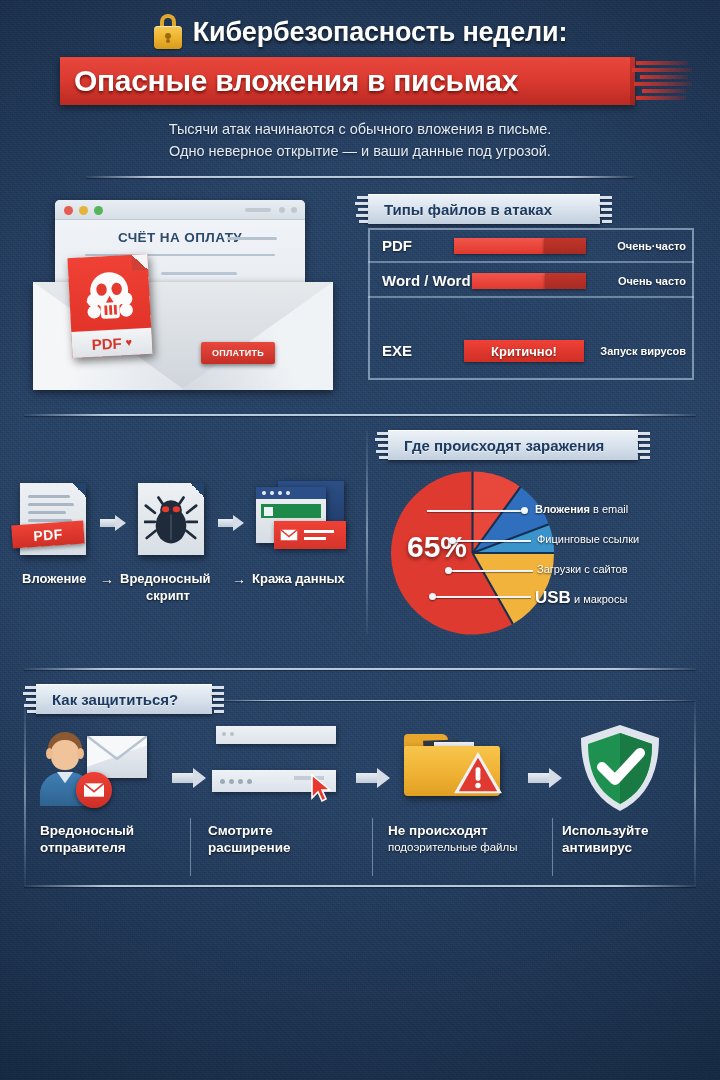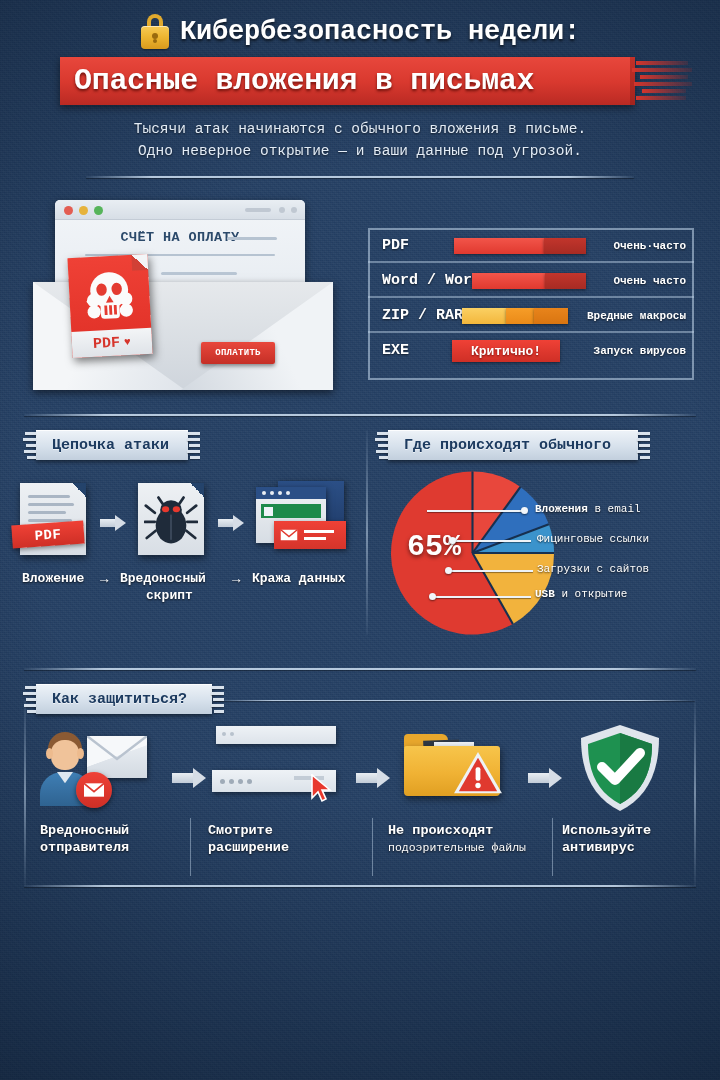--- a/index.html
+++ b/index.html
@@ -27,21 +27,21 @@
       repeating-linear-gradient(0deg, rgba(255,255,255,.030) 0 1px, rgba(0,0,0,0) 1px 2px),
       repeating-linear-gradient(90deg, rgba(0,0,0,.045) 0 1px, rgba(0,0,0,0) 1px 2px),
       repeating-linear-gradient(45deg, rgba(255,255,255,.016) 0 2px, rgba(0,0,0,0) 2px 4px);
     pointer-events:none;
   }
   #poster::after {
     content:""; position:absolute; inset:0;
     background:radial-gradient(ellipse 760px 700px at 50% 45%, rgba(0,0,0,0) 45%, rgba(6,18,34,.55) 100%);
     pointer-events:none;
   }
-  .layer { position:absolute; inset:0;font-family:Liberation Mono, monospace; }
+  .layer { position:absolute; inset:0; }
 
   
   .title-row {
     position:absolute; top:14px; left:0; width:720px;
     display:flex; align-items:center; justify-content:center; gap:10px;
   }
   .lock { width:30px; height:36px; position:relative; flex:none; }
   .lock .shackle {
     position:absolute; left:7px; top:0; width:16px; height:16px;
     border:4px solid #e0a92e; border-bottom:none;
@@ -332,72 +332,65 @@
         </g>
       </svg>
       <div class="tag">
         <span>PDF</span>
           <span style="font-size:11px">♥</span>
       </div>
     </div>
     <div class="pay-btn">ОПЛАТИТЬ</div>
   </div>
 
-  <div class="frame" style="left:368px;top:228px;width:326px;height:152px"></div>
-  <div style="position:absolute;left:368px;top:228px;width:326px;height:152px">
-
-    <div class="ft-row" style="top:0">
-      <div class="ft-label">PDF</div>
-      <div class="ft-bar" style="left:86px;width:90px;background:linear-gradient(180deg,#f2554a,#e0392f)"></div>
-      <div class="ft-bar" style="left:176px;width:42px;background:linear-gradient(180deg,#c2352c,#a72b23)"></div>
-      <div class="ft-note">Очень·часто</div>
-    </div>
-
-    <div class="ft-row" style="top:35px">
-      <div class="ft-label">Word / Word</div>
-      <div class="ft-bar" style="left:104px;width:73px;background:linear-gradient(180deg,#f2554a,#e0392f)"></div>
-      <div class="ft-bar" style="left:177px;width:41px;background:linear-gradient(180deg,#c2352c,#a72b23)"></div>
-      <div class="ft-note">Очень часто</div>
-    </div>
-
-    <div class="ft-row" style="top:70px">
-      <div class="ft-label">ZIP / RAR</div>
-      <div class="ft-bar" style="left:94px;width:44px;background:linear-gradient(180deg,#fbd063,#f3b73c)"></div>
-      <div class="ft-bar" style="left:138px;width:28px;background:linear-gradient(180deg,#f69d28,#ea8a18)"></div>
-      <div class="ft-bar" style="left:166px;width:34px;background:linear-gradient(180deg,#e8841b,#d97511)"></div>
-      <div class="ft-note">Вредные макросы</div>
-    </div>
-
-    <div class="ft-row" style="top:105px">
-      <div class="ft-label">EXE</div>
-      <div class="ft-crit" style="left:84px;width:108px">Критично!</div>
-      <div class="ft-note">Запуск вирусов</div>
-    </div>
-  </div>
-
-  <div class="hr" style="left:24px;top:414px;width:672px"></div>
-
-  <div class="banner" style="left:36px;top:430px;width:152px">
+  <div class="banner" style="left:368px;top:194px;width:232px">
     <div class="sheet"></div>
     <div class="rip-l">
         <i style="top:2px;left:2px;width:11px"></i>
         <i style="top:8px;left:0;width:13px"></i>
       <i style="top:14px;left:3px;width:10px"></i>
         <i style="top:20px;left:1px;width:12px"></i>
         <i style="top:26px;left:4px;width:9px"></i>
       </div>
     <div class="rip-r">
         <i style="top:2px;left:1px;width:12px"></i>
         <i style="top:8px;left:0;width:13px"></i>
       <i style="top:14px;left:2px;width:11px"></i>
         <i style="top:20px;left:0;width:13px"></i>
         <i style="top:26px;left:3px;width:10px"></i>
       </div>
-    <div class="lbl">Цепочка атаки</div>
-  </div>
+    <div class="lbl">Типы файлов в атаках</div>
+  </div>
+  <div class="frame" style="left:368px;top:228px;width:326px;height:152px"></div>
+  <div style="position:absolute;left:368px;top:228px;width:326px;height:152px">
+
+    <div class="ft-row" style="top:0">
+      <div class="ft-label">PDF</div>
+      <div class="ft-bar" style="left:86px;width:90px;background:linear-gradient(180deg,#f2554a,#e0392f)"></div>
+      <div class="ft-bar" style="left:176px;width:42px;background:linear-gradient(180deg,#c2352c,#a72b23)"></div>
+      <div class="ft-note">Очень·часто</div>
+    </div>
+
+    <div class="ft-row" style="top:35px">
+      <div class="ft-label">Word / Word</div>
+      <div class="ft-bar" style="left:104px;width:73px;background:linear-gradient(180deg,#f2554a,#e0392f)"></div>
+      <div class="ft-bar" style="left:177px;width:41px;background:linear-gradient(180deg,#c2352c,#a72b23)"></div>
+      <div class="ft-note">Очень часто</div>
+    </div>
+
+
+    <div class="ft-row" style="top:105px">
+      <div class="ft-label">EXE</div>
+      <div class="ft-crit" style="left:96px;width:120px">Критично!</div>
+      <div class="ft-note">Запуск вирусов</div>
+    </div>
+  </div>
+
+  <div class="hr" style="left:24px;top:414px;width:672px"></div>
+
 
   <div class="chain">
 
     <div class="doc-ico" style="left:0;top:8px">
       <div class="fold2"></div>
       <span class="textline" style="left:8px;top:12px;width:42px;background:#aab6c4"></span>
       <span class="textline" style="left:8px;top:20px;width:46px;background:#aab6c4"></span>
       <span class="textline" style="left:8px;top:28px;width:38px;background:#aab6c4"></span>
       <span class="textline" style="left:8px;top:36px;width:44px;background:#aab6c4"></span>
       <div class="pdf-ribbon">PDF</div>
@@ -470,21 +463,21 @@
         <i style="top:20px;left:1px;width:12px"></i>
         <i style="top:26px;left:4px;width:9px"></i>
       </div>
     <div class="rip-r">
         <i style="top:2px;left:1px;width:12px"></i>
         <i style="top:8px;left:0;width:13px"></i>
       <i style="top:14px;left:2px;width:11px"></i>
         <i style="top:20px;left:0;width:13px"></i>
         <i style="top:26px;left:3px;width:10px"></i>
       </div>
-    <div class="lbl">Где происходят обычного</div>
+    <div class="lbl">Где происходят заражения</div>
   </div>
 
   <div class="pie-wrap">
     <svg class="pie" viewBox="0 0 200 200">
       <g transform="translate(100,100)">
 
         <path d="M0,0 L0,-96 A96,96 0 1,0 47.5,83.5 Z" fill="#df3a30"></path>
 
         <path d="M0,0 L0,-96 A96,96 0 0,1 56.4,-77.7 Z" fill="#e8473c"></path>
 
@@ -514,21 +507,21 @@
     <span class="leader-dot" style="left:64px;top:69px"></span>
     <div class="leg" style="left:152px;top:65px">Фицинговые ссылки</div>
 
     <span class="leader" style="left:64px;top:102px;width:84px"></span>
     <span class="leader-dot" style="left:60px;top:99px"></span>
     <div class="leg" style="left:152px;top:95px">Загрузки с сайтов</div>
 
     <span class="leader" style="left:48px;top:128px;width:98px"></span>
     <span class="leader-dot" style="left:44px;top:125px"></span>
     <div class="leg" style="left:150px;top:120px">
-      <b style="font-size:11px">USB</b><span> и открытие</span>
+      <b style="font-size:17px">USB</b><span> и макросы</span>
     </div>
   </div>
 
   <div class="hr" style="left:24px;top:668px;width:672px"></div>
 
   <div class="banner" style="left:36px;top:684px;width:176px">
     <div class="sheet"></div>
     <div class="rip-l">
         <i style="top:2px;left:2px;width:11px"></i>
         <i style="top:8px;left:0;width:13px"></i>

